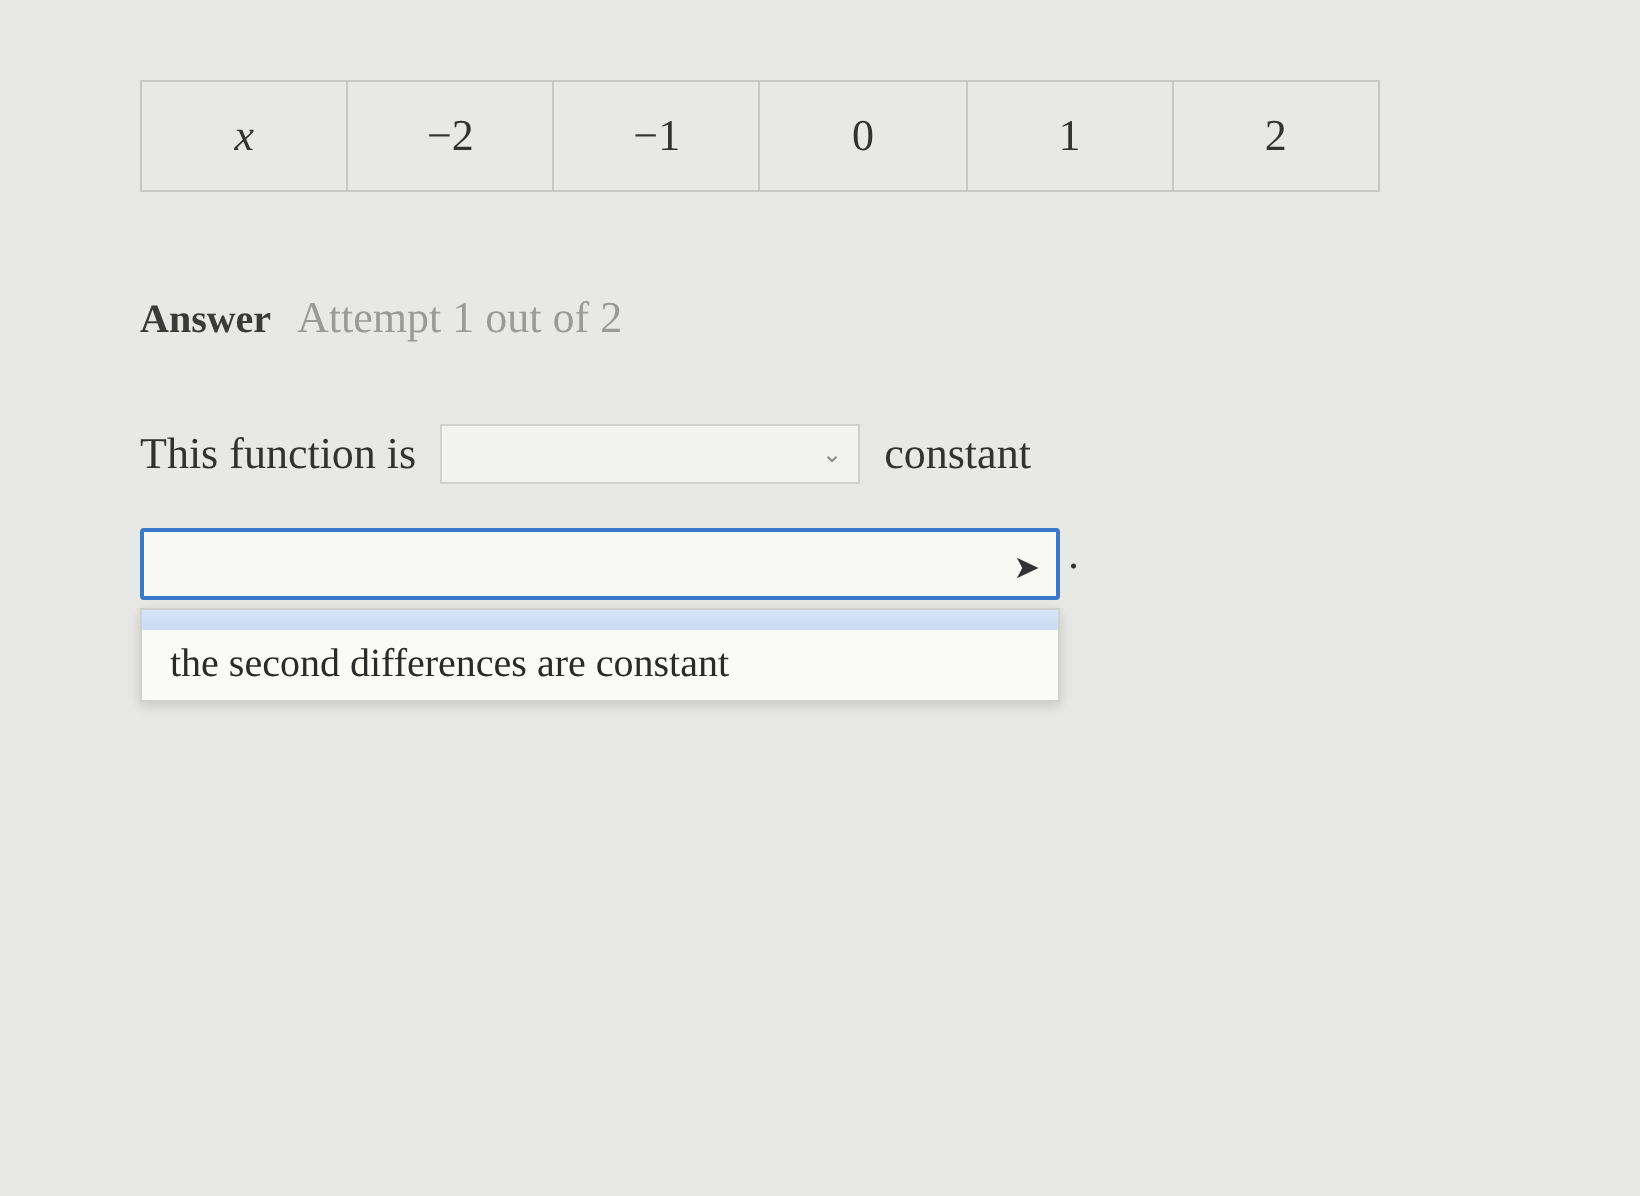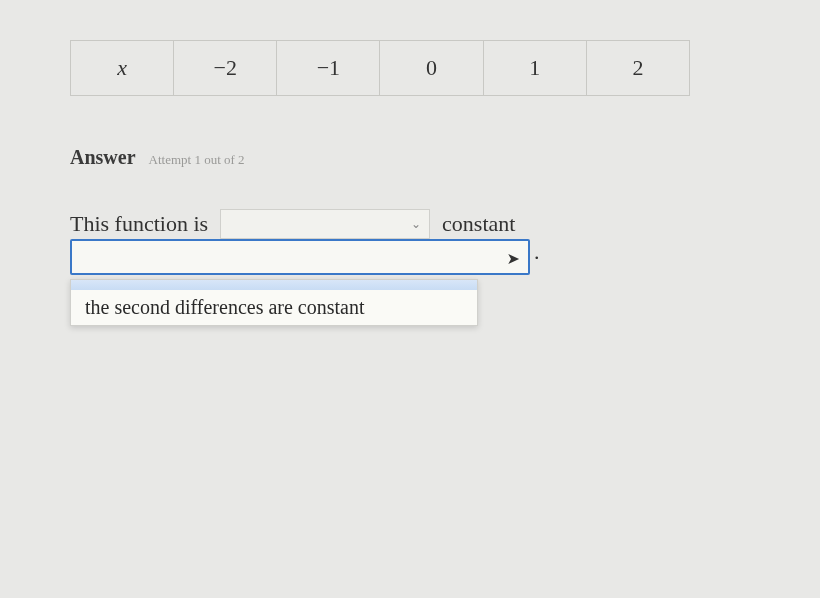--- a/index.html
+++ b/index.html
@@ -32,29 +32,30 @@
     .answer-line {
       margin-bottom: 40px;
       font-size: 20px;
     }
     .answer-label {
       font-weight: bold;
       color: #3a3a3a;
     }
     .attempt-text {
       color: #9a9a98;
-      font-size: 13px;
+      font-size: 22px;
       margin-left: 8px;
       margin-top: 18px;
     }
     .sentence-row {
       display: flex;
       align-items: center;
       gap: 12px;
       font-size: 22px;
+      margin-bottom: 22px;
     }
     .first-dropdown {
       display: inline-flex;
       align-items: center;
       justify-content: flex-end;
       width: 210px;
       height: 30px;
       border: 1px solid #d0d0cc;
       background: #f2f2ee;
       padding-right: 8px;
@@ -81,21 +82,21 @@
       top: 8px;
       font-size: 16px;
       color: #333;
     }
     .period {
       font-size: 22px;
       margin-left: 4px;
       vertical-align: bottom;
     }
     .options-panel {
-      width: 408px;
+      width: 460px;
       background: #fafaf6;
       border: 1px solid #d0d0cc;
       box-shadow: 0 2px 6px rgba(0,0,0,0.15);
       margin-top: 4px;
     }
     .option-highlight {
       height: 10px;
       background: linear-gradient(#d8e6f8, #c8dcf4);
     }
     .option-item {

